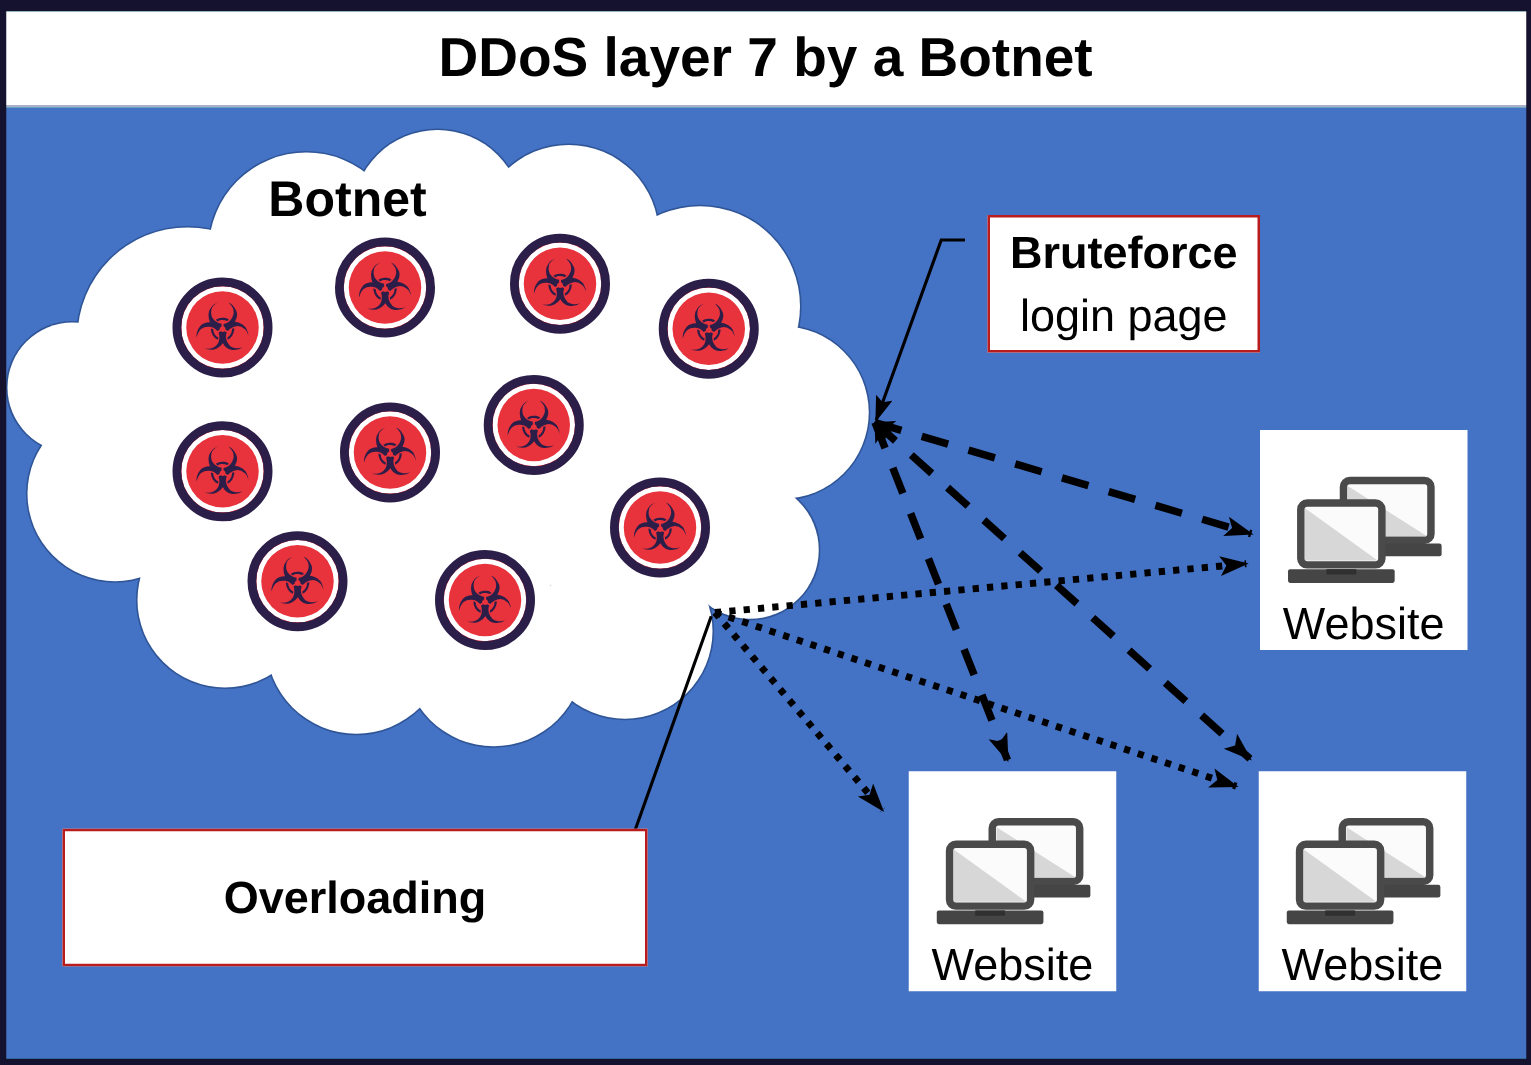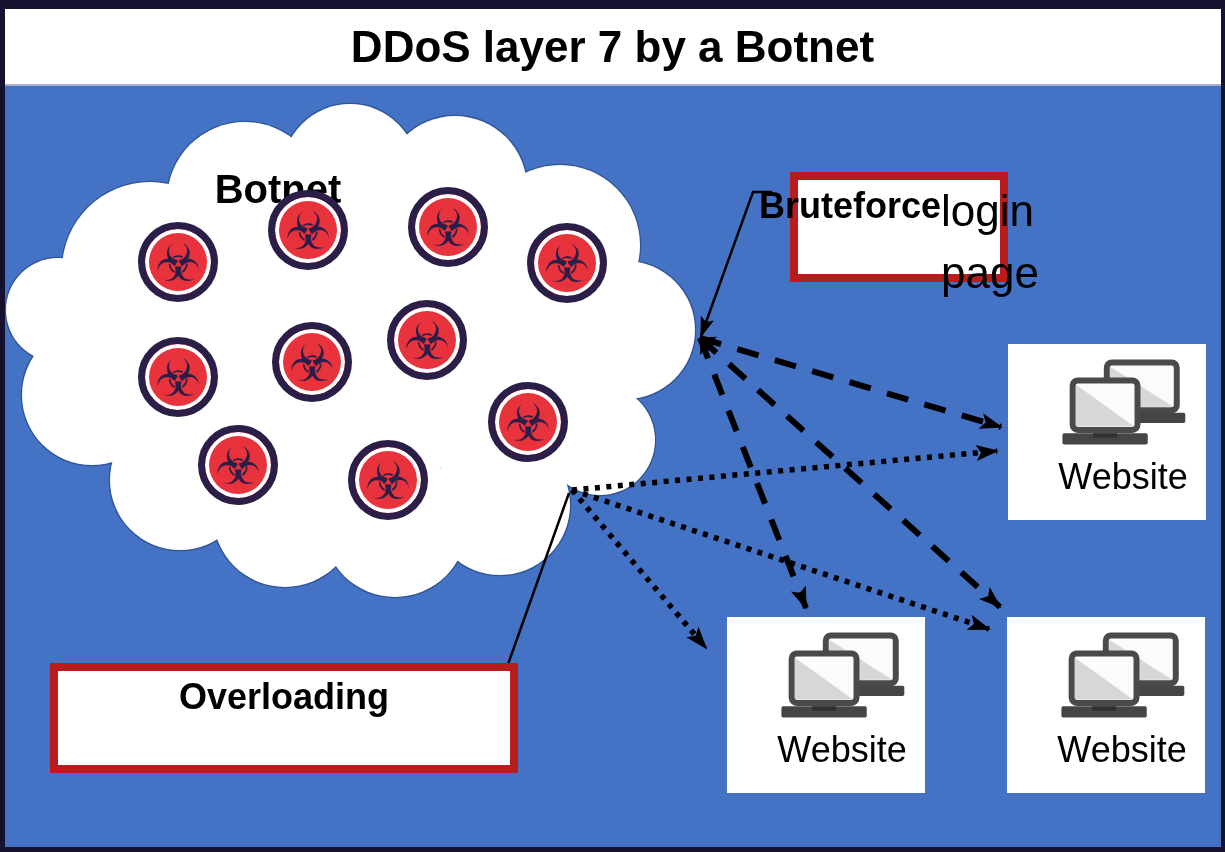--- a/index.html
+++ b/index.html
@@ -19,46 +19,46 @@
     display:flex;align-items:center;justify-content:center;z-index:5;
   }
   .titlebar .t{font-size:44px;font-weight:bold;color:#000;letter-spacing:0px;}
   .sep{position:absolute;left:0;top:84px;width:1225px;height:2px;background:#aab0c8;z-index:5;}
   .bluearea{position:absolute;left:0;top:86px;width:1225px;height:761px;background:#4472c4;z-index:1;}
 
   svg.overlay{position:absolute;left:0;top:0;width:1225px;height:852px;z-index:6;}
 
   .botnet-label{
     position:absolute;left:158px;top:138px;width:240px;text-align:center;
-    font-size:40px;font-weight:bold;color:#000;z-index:10;margin-top:29px;
+    font-size:40px;font-weight:bold;color:#000;z-index:10;
   }
   .bot{
     position:absolute;width:80px;height:80px;border-radius:50%;
     background:#e8333d;border:7px solid #2b1e48;box-sizing:border-box;
     box-shadow:inset 0 0 0 4px #ffffff;
     display:flex;align-items:center;justify-content:center;z-index:10;
   }
   .bot span{
     font-family:"DejaVu Sans",sans-serif;font-size:52px;line-height:1;
     color:#2b1e48;transform:translateY(1px);
   }
 
   .callout{
-    position:absolute;background:#ffffff;border:8px solid #b91c1c;box-sizing:border-box;
-    display:flex;flex-direction:row;justify-content:center;
+    position:absolute;background:#ffffff;border:2px solid #b91c1c;box-sizing:border-box;
+    display:flex;flex-direction:column;align-items:center;justify-content:center;
     z-index:12;line-height:1.42;
   }
   .callout .l1{font-weight:bold;font-size:36px;color:#000;}
-  .callout .l2{font-weight:normal;font-size:44px;color:#000;}
+  .callout .l2{font-weight:normal;font-size:36px;color:#000;}
   .callout.bruteforce{left:790px;top:172px;width:218px;height:110px;}
   .callout.overloading{left:50px;top:663px;width:468px;height:110px;}
 
   .website{
     position:absolute;width:166px;height:176px;background:#ffffff;z-index:12;
-    display:flex;flex-direction:column;align-items:center;justify-content:flex-start;padding-left:32px;
+    display:flex;flex-direction:column;align-items:center;justify-content:flex-end;
   }
   .website.top{left:1008px;top:344px;}
   .website.bl{left:727px;top:617px;}
   .website.br{left:1007px;top:617px;}
   .website svg.laps{width:128px;height:96px;margin-top:14px;}
   .website .wl{font-size:36px;color:#000;margin-top:2px;}
 </style>
 </head>
 <body>
 

